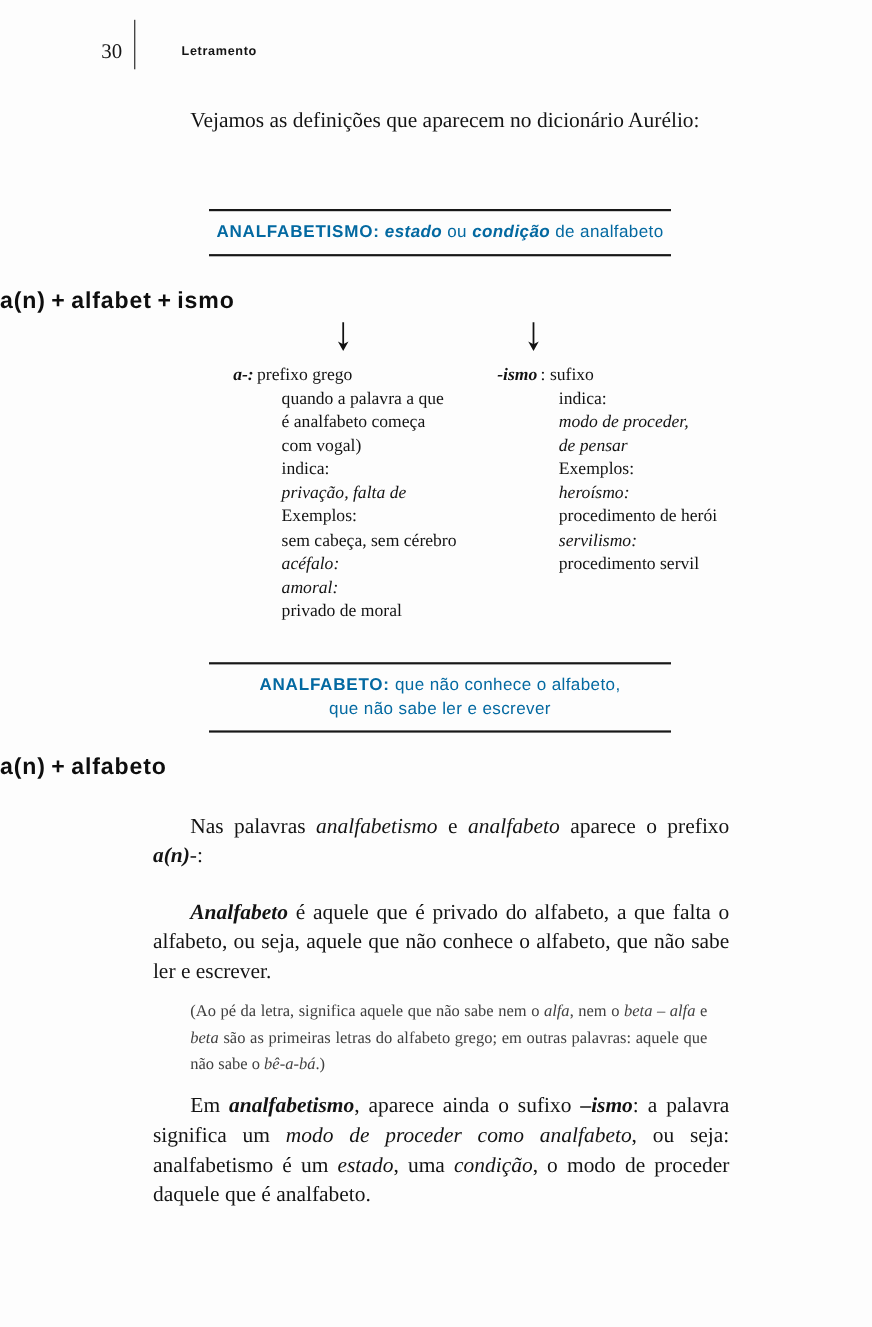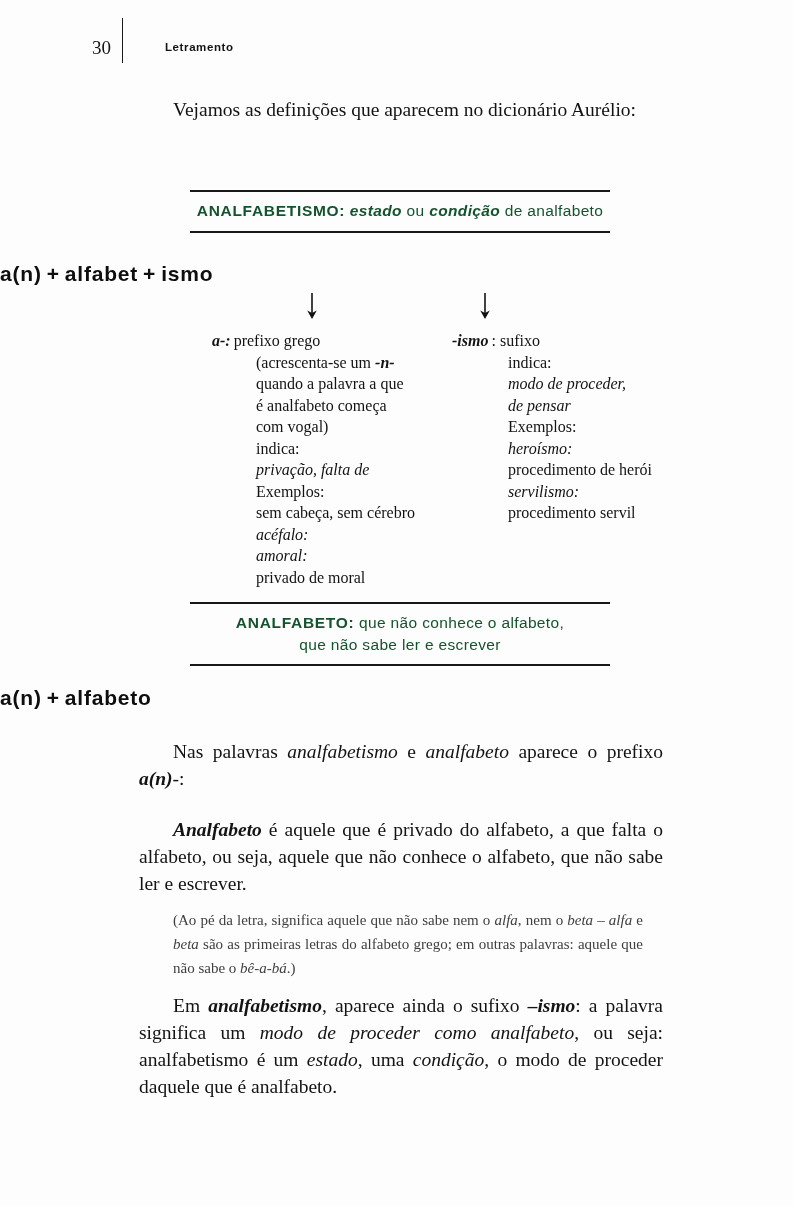--- a/index.html
+++ b/index.html
@@ -92,21 +92,21 @@
 
   
   .defbox {
     position: absolute;
     border-top: 2px solid #181818;
     border-bottom: 2px solid #181818;
     text-align: center;
     font-family: "Liberation Sans", "DejaVu Sans", sans-serif;
     font-size: 15.5px;
     letter-spacing: 0.35px;
-    color: #14532d;
+    color: #0369a1;
     box-sizing: border-box;
   }
   .defbox .line {
     display: block;
     line-height: 22px;
   }
   .defbox .head {
     font-weight: bold;
     letter-spacing: 0.7px;
   }
@@ -204,21 +204,20 @@
     <span class="arrow" style="left:476px;">
       <svg width="18" height="28" viewBox="0 0 18 28">
         <line x1="9" y1="1" x2="9" y2="23" stroke="#121212" stroke-width="1.6"></line>
         <path d="M9 27 L4.2 18.5 L9 21 L13.8 18.5 Z" fill="#121212"></path>
       </svg>
     </span>
   </div>
 
   <div class="gloss" style="left:212px; top:330px; width:225px;">
     <span class="first"><span class="lemma">a-:</span><span>prefixo grego</span></span>
-    <span class="hang"><span>(acrescenta-se um </span><span class="bold-it">-n-</span></span>
     <span class="hang">quando a palavra a que</span>
     <span class="hang">é analfabeto começa</span>
     <span class="hang">com vogal)</span>
     <span class="hang">indica:</span>
     <span class="hang ital">privação, falta de</span>
     <span class="hang">Exemplos:</span>
     <span class="hang">sem cabeça, sem cérebro</span>
     <span class="hang ital">acéfalo:</span>
     <span class="hang ital">amoral:</span>
     <span class="hang">privado de moral</span>

